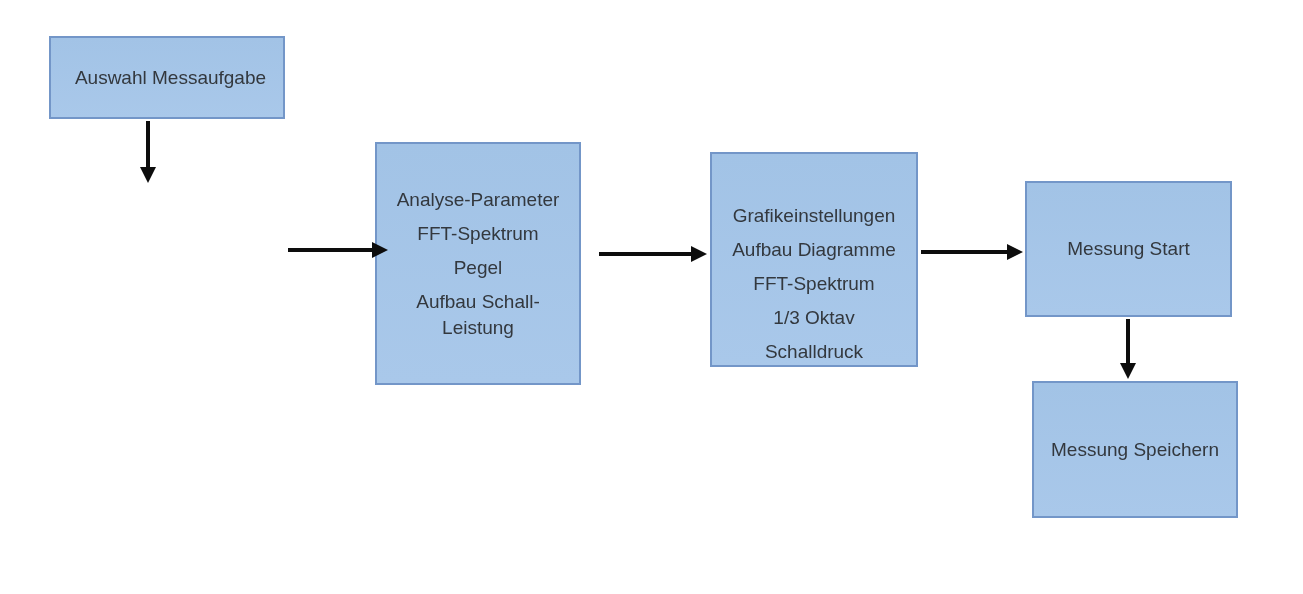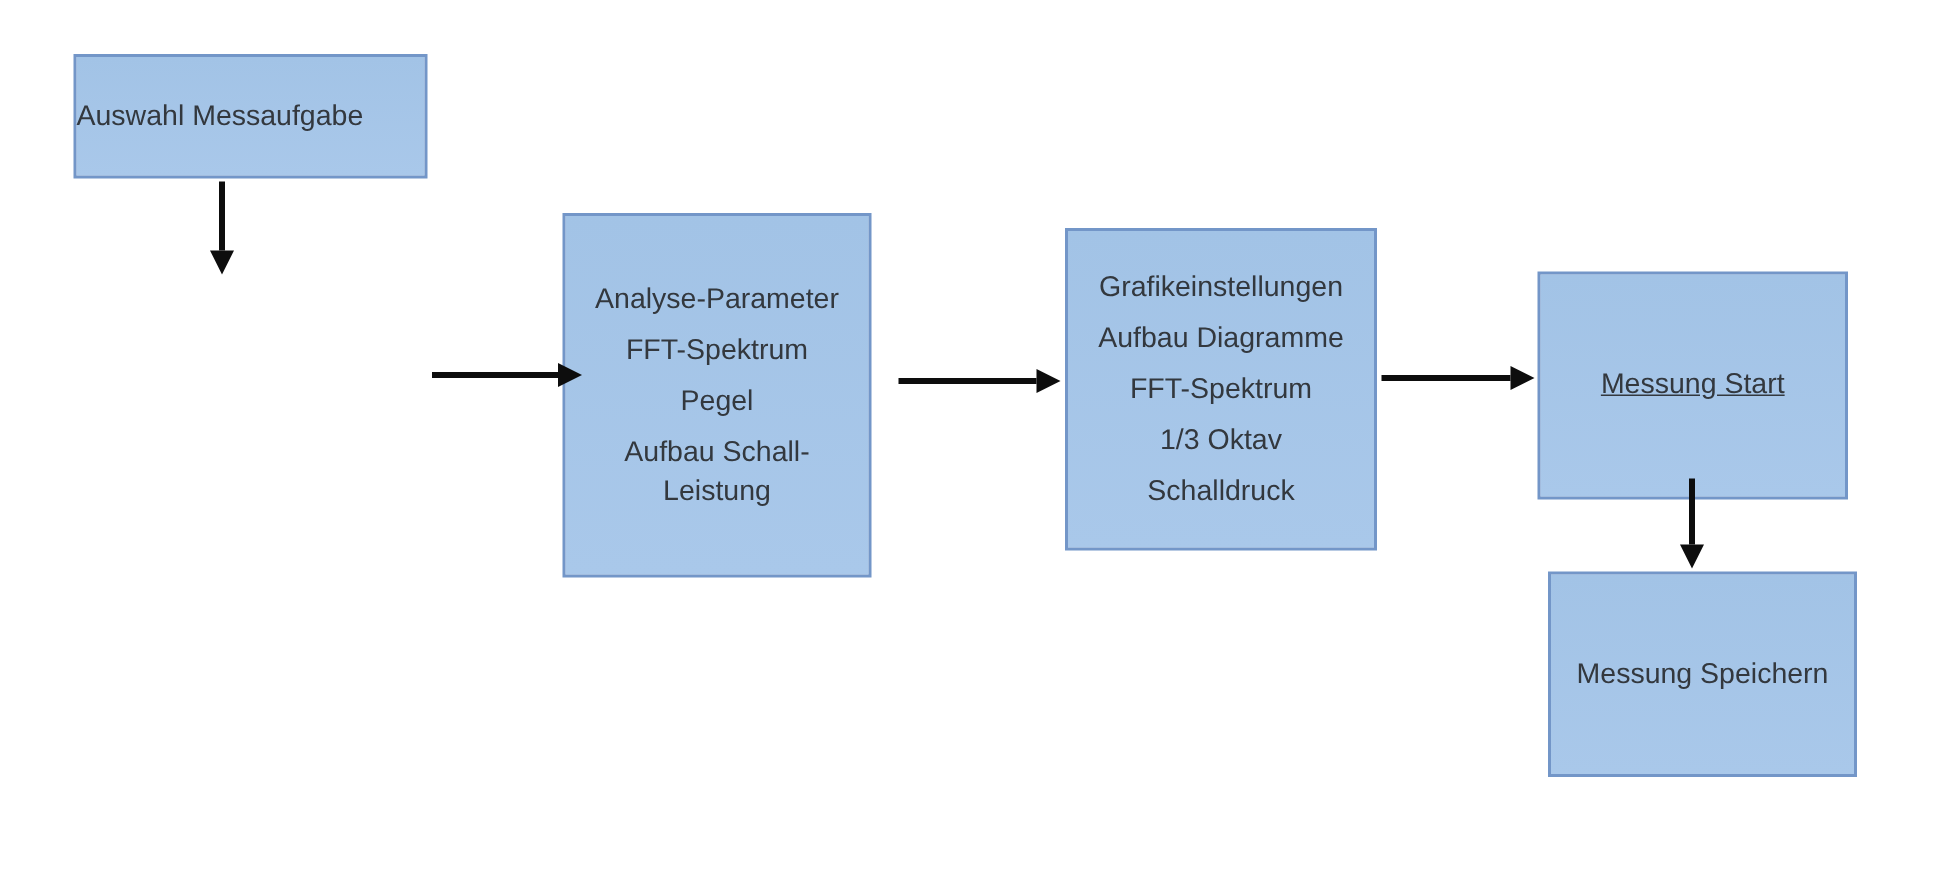--- a/index.html
+++ b/index.html
@@ -27,28 +27,28 @@
     line-height: 26px;
     display: flex;
     flex-direction: column;
     justify-content: center;
   }
   .node p {
     margin: 0;
     white-space: pre-line;
   }
   .node p + p { margin-top: 8px; }
-  .align-left  { text-align: left; padding-right: 6px; }
+  .align-left  { text-align: left; padding-left: 13px; padding-right: 6px; align-items: center; }
   .align-center { text-align: center; padding-left: 4px; padding-right: 4px; }
 
   #node-0 { left: 49px;   top: 36px;  width: 236px; height: 83px;  }
   #node-1 { left: 50px;   top: 184px; width: 233px; height: 134px; }
   #node-2 { left: 375px;  top: 142px; width: 206px; height: 243px; }
-  #node-3 { left: 710px;  top: 152px; width: 208px; height: 215px; }
-  #node-4 { left: 1025px; top: 181px; width: 207px; height: 152px; text-decoration: underline; }
+  #node-3 { left: 710px;  top: 152px; width: 208px; height: 215px; justify-content: flex-end; }
+  #node-4 { left: 1025px; top: 181px; width: 207px; height: 136px; }
   #node-5 { left: 1032px; top: 381px; width: 206px; height: 137px; justify-content: center; }
 
   
   .edge {
     position: absolute;
     background: var(--arrow-color, #0d0d0d);
   }
   .edge.h { height: 4px; }
   .edge.v { width: 4px; }
   .edge::after {

